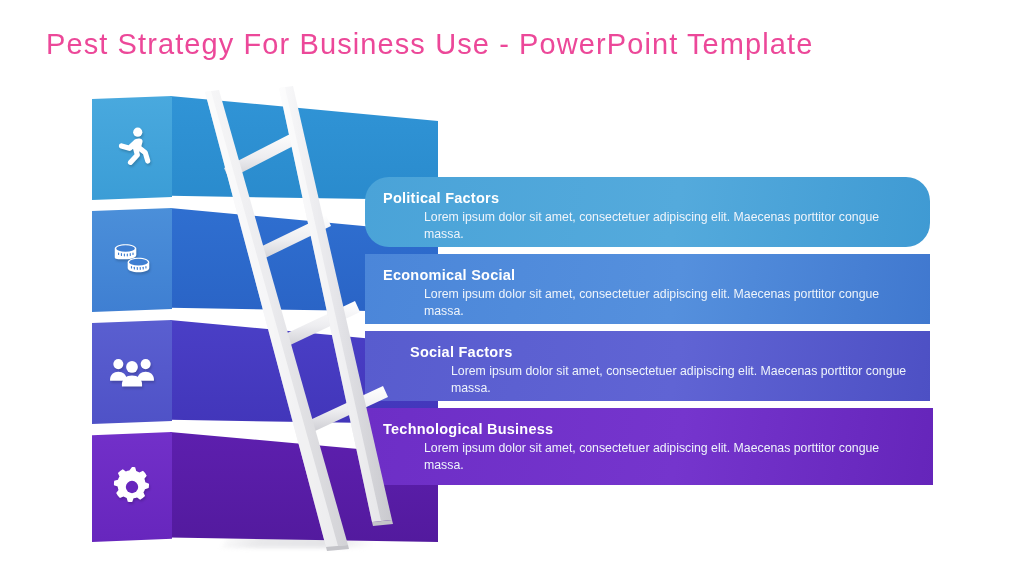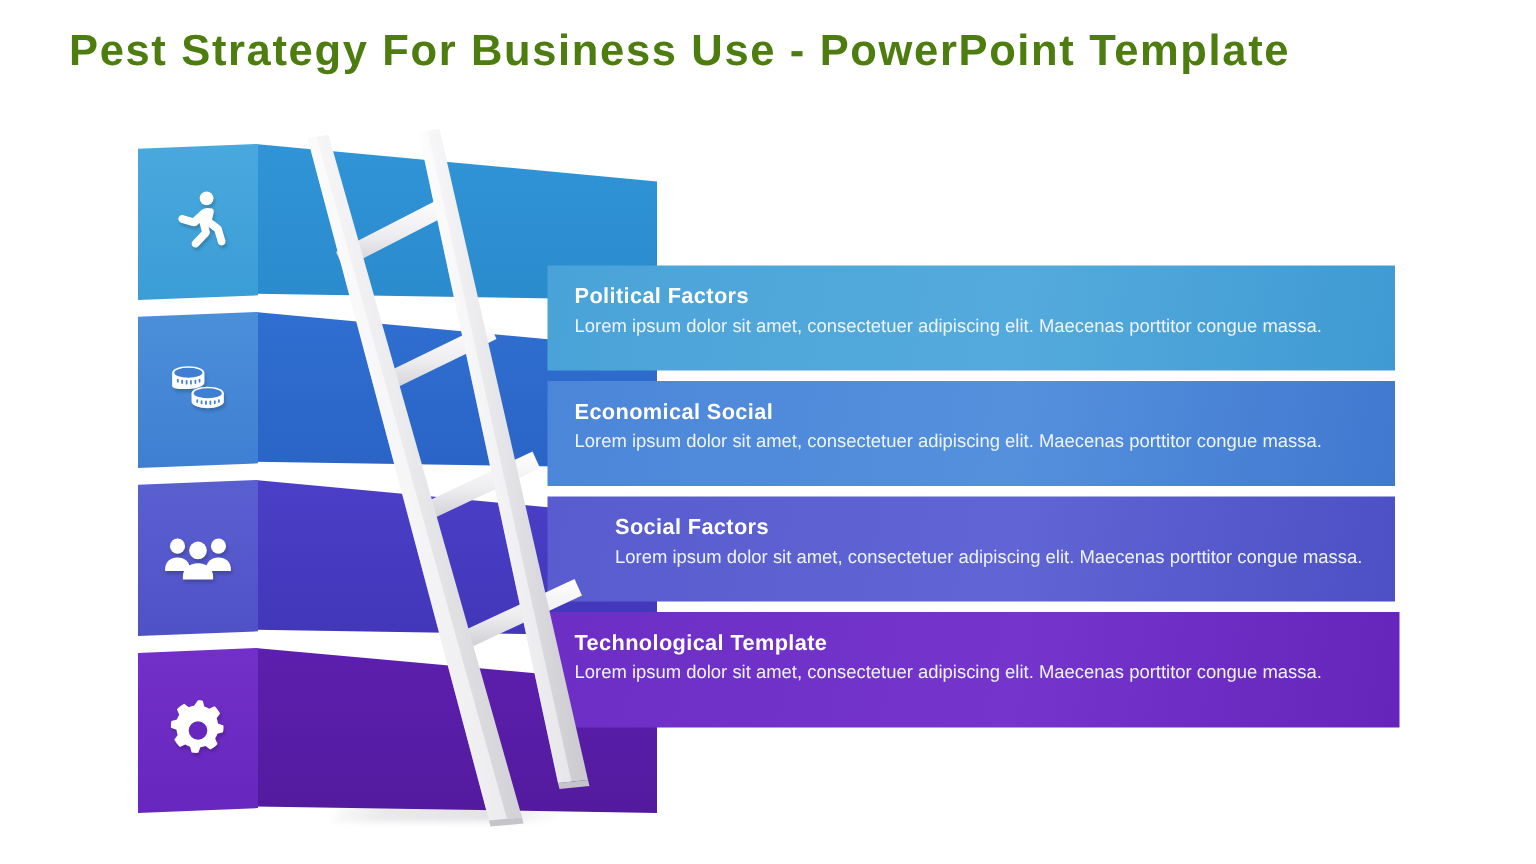--- a/index.html
+++ b/index.html
@@ -13,25 +13,25 @@
 
   #slide{
     position:relative;
     width:1024px; height:576px;
     background:#ffffff;
   }
 
   
   #title{
     position:absolute;
-    left:46px; top:18px;
+    left:46px; top:28px;
     font-size:29px;
-    font-weight:700;
+    font-weight:400;
     letter-spacing:1.1px;
-    color:#4d7c0f;
+    color:#ec4899;
     white-space:nowrap;
   }
 
   
   #graphic{
     position:absolute;
     left:0; top:0;
     width:1024px; height:576px;
   }
 
@@ -144,24 +144,25 @@
     letter-spacing:.25px;
     margin-bottom:3px;
     color:#ffffff;
   }
   .bar p{
     font-size:12.3px;
     line-height:16.5px;
     font-weight:400;
     color:#eef4fb;
     max-width:500px;
+    margin-left:41px;
   }
 
   #bar1{ left:365px; top:177px; width:565px; height:70px;
-         background:linear-gradient(100deg,#4aa3d8 0%,#54aadc 55%,#3f9ad3 100%); }
+         background:linear-gradient(100deg,#4aa3d8 0%,#54aadc 55%,#3f9ad3 100%);border-radius:24px; }
   #bar2{ left:365px; top:254px; width:565px; height:70px;
          background:linear-gradient(100deg,#4b86d9 0%,#5590dd 55%,#4078cf 100%); }
   #bar3{ left:365px; top:331px; width:565px; height:70px;
          background:linear-gradient(100deg,#585cce 0%,#6064d4 55%,#4d50c4 100%);padding-left:45px; }
   #bar4{ left:365px; top:408px; width:568px; height:77px;
          background:linear-gradient(100deg,#6d2ec6 0%,#7535cd 55%,#6525ba 100%); }
 </style>
 </head>
 <body>
 
@@ -268,21 +269,21 @@
       <h3>Economical Social</h3>
       <p>Lorem ipsum dolor sit amet, consectetuer adipiscing elit. Maecenas porttitor congue massa.</p>
     </div>
 
     <div class="bar" id="bar3">
       <h3>Social Factors</h3>
       <p>Lorem ipsum dolor sit amet, consectetuer adipiscing elit. Maecenas porttitor congue massa.</p>
     </div>
 
     <div class="bar" id="bar4">
-      <h3>Technological Template</h3>
+      <h3>Technological Business</h3>
       <p>Lorem ipsum dolor sit amet, consectetuer adipiscing elit. Maecenas porttitor congue massa.</p>
     </div>
 
     <svg id="ladder" viewBox="0 0 1024 576">
       <defs>
         <linearGradient id="railL" x1="0" y1="0" x2="1" y2="0">
           <stop offset="0" stop-color="#f7f7f8"></stop>
           <stop offset="0.45" stop-color="#ebebee"></stop>
           <stop offset="1" stop-color="#d2d2d6"></stop>
         </linearGradient>

